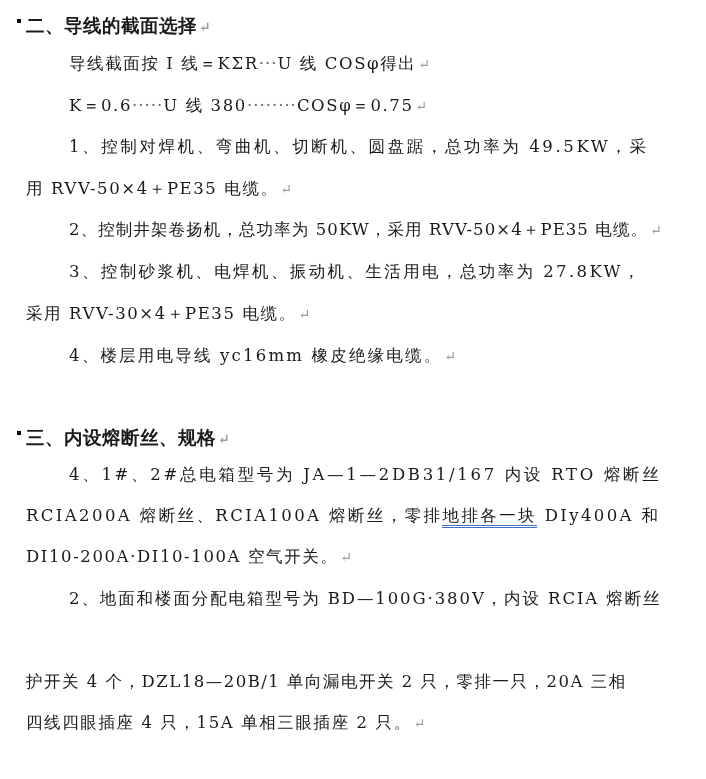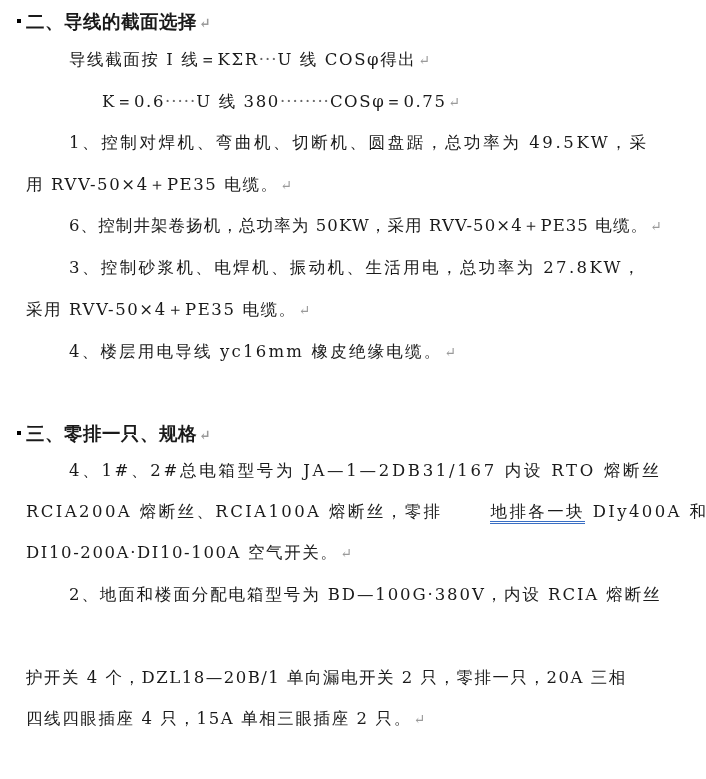--- a/index.html
+++ b/index.html
@@ -4,78 +4,78 @@
 <style>
   html, body { margin: 0; padding: 0; background: #ffffff; }
   body {
     width: 706px; height: 779px; overflow: hidden; position: relative;
     font-family: "DejaVu Serif", "Liberation Serif", serif;
     color: #1a1a1a;
   }
   .page { position: absolute; left: 0; top: 0; width: 706px; height: 779px; }
   .line {
     position: absolute; left: 0; white-space: nowrap;
-    font-size: 16.5px; letter-spacing: 1.6px; line-height: 22px;
+    font-size: 16.5px; letter-spacing: 1.6px; line-height: 29px;
   }
   .heading {
     font-weight: bold; font-size: 18.5px; letter-spacing: 0.5px;
   }
   .bullet {
     position: absolute; width: 4px; height: 4px; background: #000;
   }
   .pmark { color: #9a9a9a; font-size: 14px; letter-spacing: 0; margin-left: 2px; }
   .dots { color: #666; letter-spacing: 1px; }
   .uline {
-    border-bottom: 3px double #3a6fc4; padding-bottom: 0px; margin-left: 48px;
+    border-bottom: 3px double #3a6fc4; padding-bottom: 0px;
   }
 </style>
 </head>
 <body>
 
 <div class="page">
 
   <div class="bullet" style="left:17px; top:19px;"></div>
   <div class="line heading" style="left:26px; top:11px;">
     <span>二、导线的截面选择</span><span class="pmark">↵</span>
   </div>
 
   <div class="line" style="left:69px; top:49px;">
     <span>导线截面按 I 线＝KΣR</span><span class="dots">···</span><span>U 线 COSφ得出</span><span class="pmark">↵</span>
   </div>
 
-  <div class="line" style="left:69px; top:91px;margin-left:33px;">
+  <div class="line" style="left:69px; top:91px;">
     <span>K＝0.6</span><span class="dots">·····</span><span>U 线 380</span><span class="dots">········</span><span>COSφ＝0.75</span><span class="pmark">↵</span>
   </div>
 
   <div class="line" style="left:69px; top:132px; letter-spacing:2.6px;">
     <span>1、控制对焊机、弯曲机、切断机、圆盘踞，总功率为 49.5KW，采</span>
   </div>
   <div class="line" style="left:26px; top:174px;">
     <span>用 RVV-50×4＋PE35 电缆。</span><span class="pmark">↵</span>
   </div>
 
   <div class="line" style="left:69px; top:215px; letter-spacing:1.1px;">
-    <span>6、控制井架卷扬机，总功率为 50KW，采用 RVV-50×4＋PE35 电缆。</span><span class="pmark">↵</span>
+    <span>2、控制井架卷扬机，总功率为 50KW，采用 RVV-50×4＋PE35 电缆。</span><span class="pmark">↵</span>
   </div>
 
   <div class="line" style="left:69px; top:257px; letter-spacing:2.4px;">
     <span>3、控制砂浆机、电焊机、振动机、生活用电，总功率为 27.8KW，</span>
   </div>
   <div class="line" style="left:26px; top:299px;">
-    <span>采用 RVV-50×4＋PE35 电缆。</span><span class="pmark">↵</span>
+    <span>采用 RVV-30×4＋PE35 电缆。</span><span class="pmark">↵</span>
   </div>
 
   <div class="line" style="left:69px; top:341px; letter-spacing:2.2px;">
     <span>4、楼层用电导线 yc16mm 橡皮绝缘电缆。</span><span class="pmark">↵</span>
   </div>
 
 
   <div class="bullet" style="left:17px; top:431px;"></div>
   <div class="line heading" style="left:26px; top:423px;">
-    <span>三、零排一只、规格</span><span class="pmark">↵</span>
+    <span>三、内设熔断丝、规格</span><span class="pmark">↵</span>
   </div>
 
   <div class="line" style="left:69px; top:460px; letter-spacing:2.7px;">
     <span>4、1#、2#总电箱型号为 JA—1—2DB31/167 内设 RTO 熔断丝</span>
   </div>
   <div class="line" style="left:26px; top:501px; letter-spacing:2.4px;">
     <span>RCIA200A 熔断丝、RCIA100A 熔断丝，零排</span><span class="uline">地排各一块</span><span> DIy400A 和</span>
   </div>
   <div class="line" style="left:26px; top:542px;">
     <span>DI10-200A·DI10-100A 空气开关。</span><span class="pmark">↵</span>

